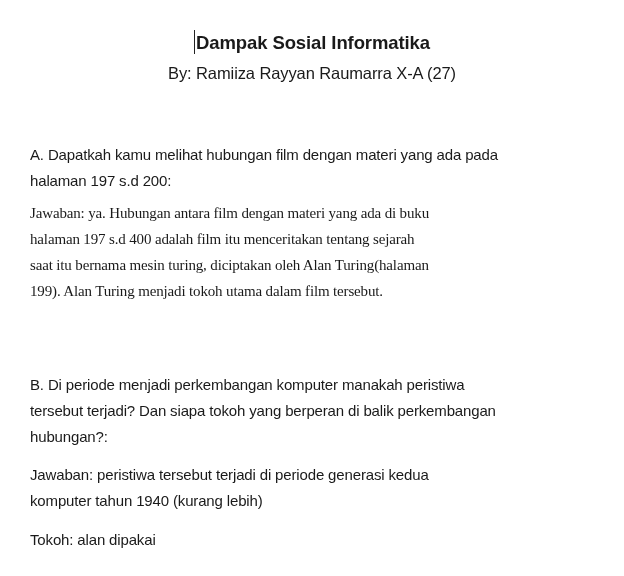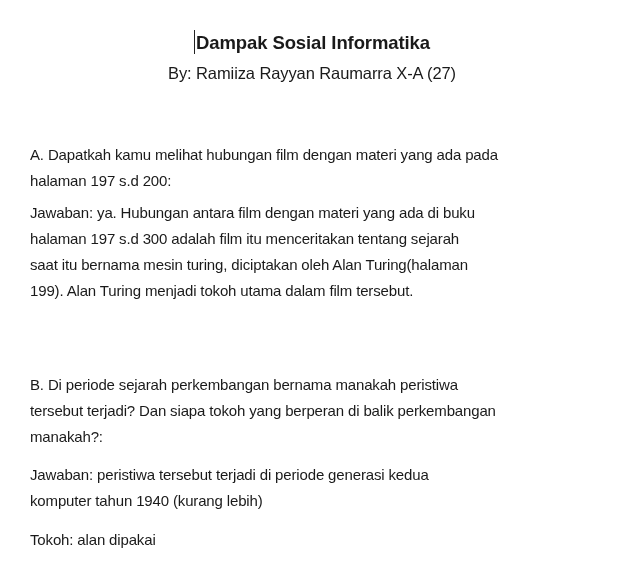--- a/index.html
+++ b/index.html
@@ -49,21 +49,21 @@
       position: absolute;
       left: 30px;
       width: 590px;
       font-size: 15px;
       line-height: 26px;
       letter-spacing: -0.15px;
       margin: 0;
     }
     .line { display: block; white-space: nowrap; }
     #q-a { top: 142px; }
-    #ans-a { top: 200px; }
+    #ans-a { top: 200px; font-family: Liberation Serif, serif; }
     #q-b { top: 372px; }
     #ans-b { top: 462px; }
     #tokoh { top: 527px; }
   </style>
 </head>
 <body>
 
 <div class="page">
 
   <div class="title">
@@ -72,29 +72,29 @@
 
   <div class="subtitle">By: Ramiiza Rayyan Raumarra X-A (27)</div>
 
   <p class="para" id="q-a">
     <span class="line">A. Dapatkah kamu melihat hubungan film dengan materi yang ada pada</span>
     <span class="line">halaman 197 s.d 200:</span>
   </p>
 
   <p class="para" id="ans-a">
     <span class="line">Jawaban: ya. Hubungan antara film dengan materi yang ada di buku</span>
-    <span class="line">halaman 197 s.d 300 adalah film itu menceritakan tentang sejarah</span>
+    <span class="line">halaman 197 s.d 400 adalah film itu menceritakan tentang sejarah</span>
     <span class="line">saat itu bernama mesin turing, diciptakan oleh Alan Turing(halaman</span>
     <span class="line">199). Alan Turing menjadi tokoh utama dalam film tersebut.</span>
   </p>
 
   <p class="para" id="q-b">
-    <span class="line">B. Di periode sejarah perkembangan bernama manakah peristiwa</span>
+    <span class="line">B. Di periode menjadi perkembangan komputer manakah peristiwa</span>
     <span class="line">tersebut terjadi? Dan siapa tokoh yang berperan di balik perkembangan</span>
-    <span class="line">manakah?:</span>
+    <span class="line">hubungan?:</span>
   </p>
 
   <p class="para" id="ans-b">
     <span class="line">Jawaban: peristiwa tersebut terjadi di periode generasi kedua</span>
     <span class="line">komputer tahun 1940 (kurang lebih)</span>
   </p>
 
   <p class="para" id="tokoh">
     <span class="line">Tokoh: alan dipakai</span>
   </p>

